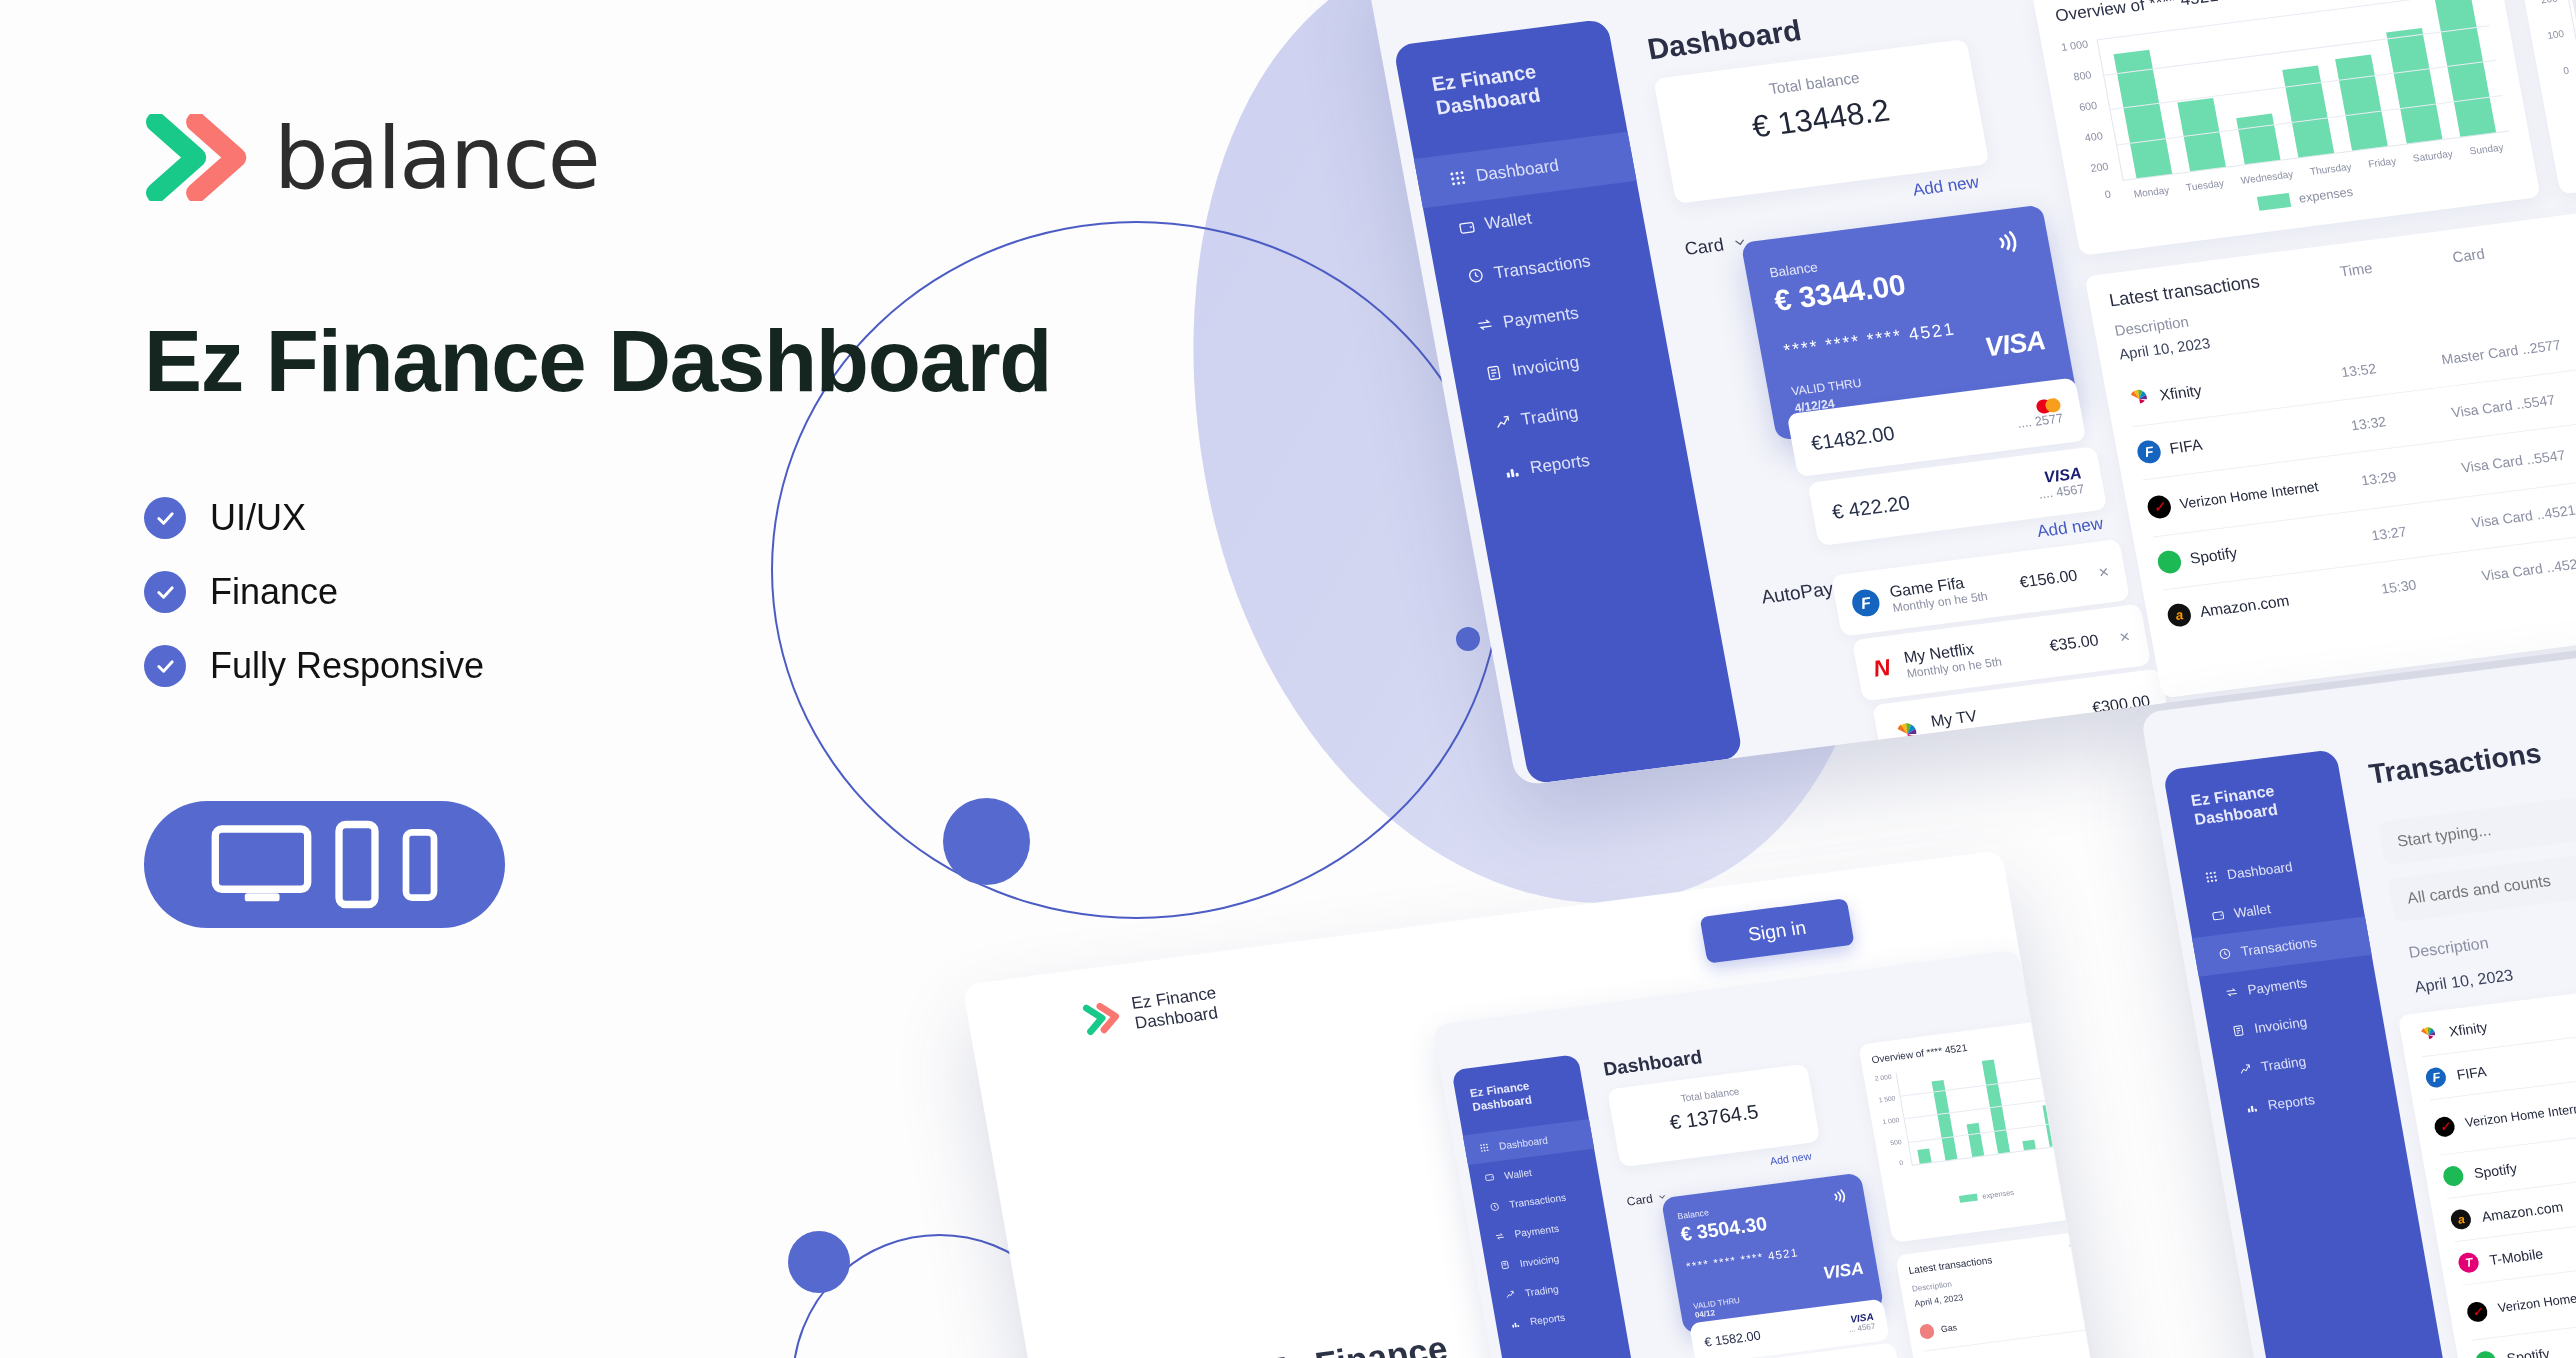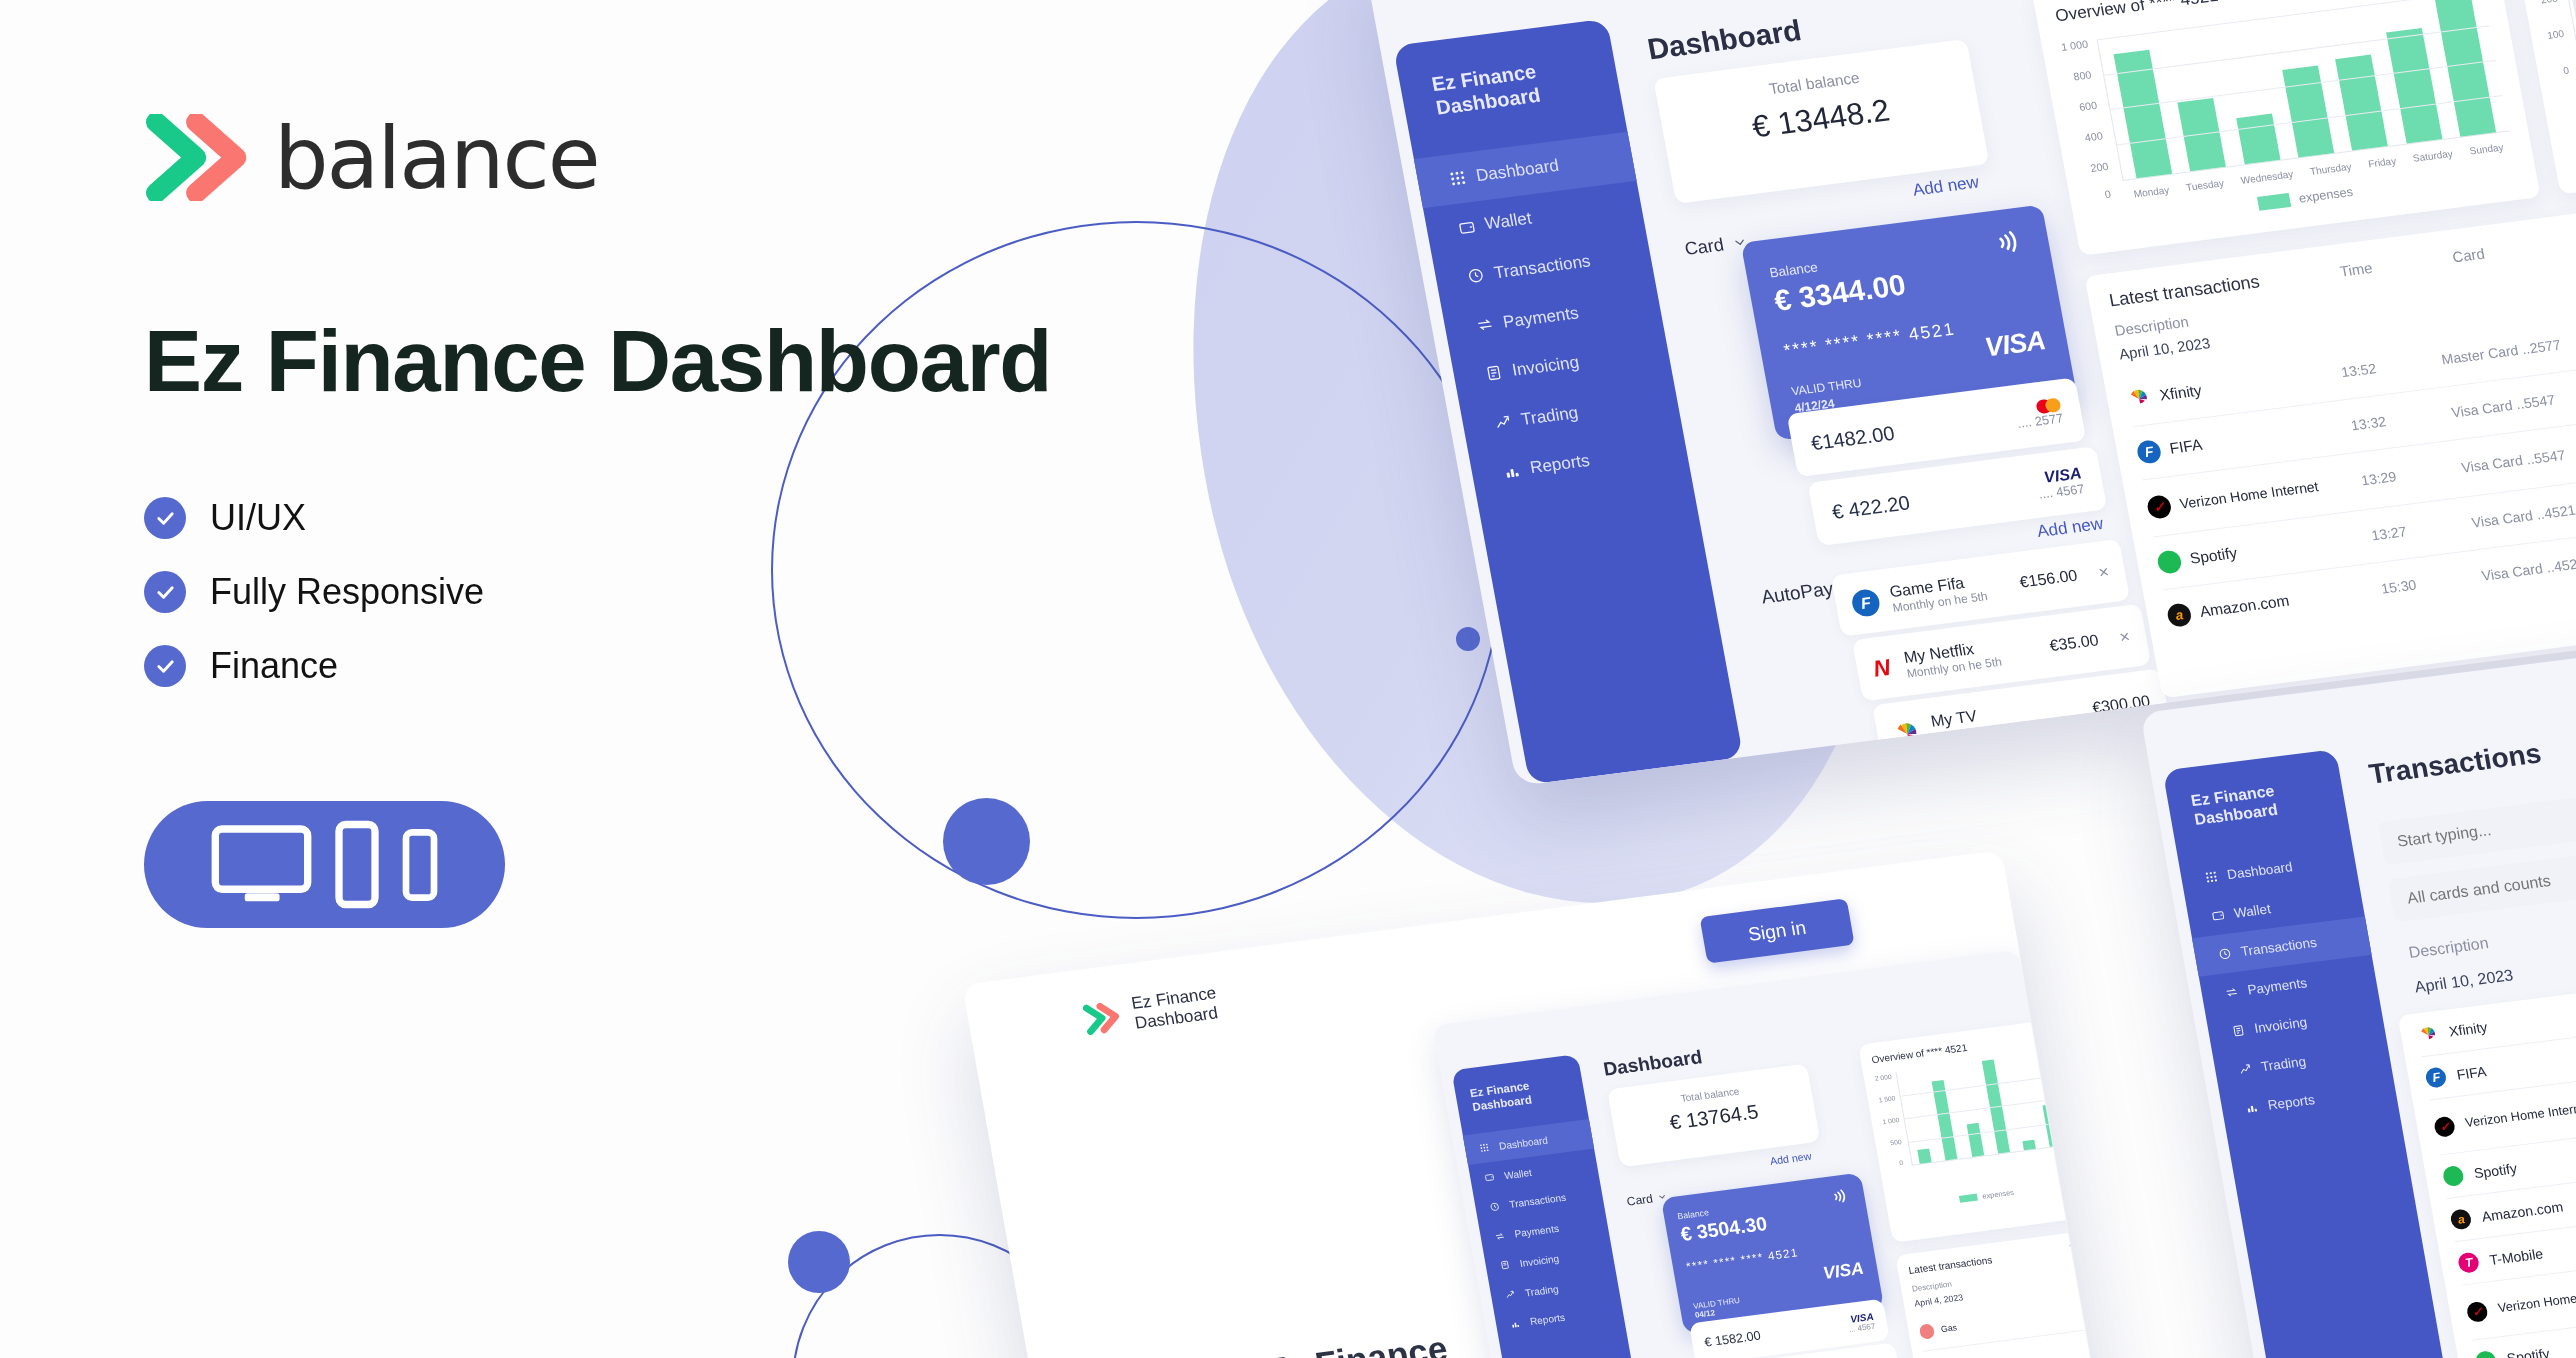--- a/index.html
+++ b/index.html
@@ -127,29 +127,29 @@
             </svg>
         </span>
         <span class="feature-label">UI/UX</span>
       </div>
       <div class="feature">
         <span class="check">
           <svg viewBox="0 0 24 24" fill="none" stroke="#fff" stroke-width="3" stroke-linecap="round" stroke-linejoin="round">
               <path d="M5 12l5 5 9-10"></path>
             </svg>
         </span>
-        <span class="feature-label">Fully Responsive</span>
+        <span class="feature-label">Finance</span>
       </div>
       <div class="feature">
         <span class="check">
           <svg viewBox="0 0 24 24" fill="none" stroke="#fff" stroke-width="3" stroke-linecap="round" stroke-linejoin="round">
               <path d="M5 12l5 5 9-10"></path>
             </svg>
         </span>
-        <span class="feature-label">Finance</span>
+        <span class="feature-label">Fully Responsive</span>
       </div>
     </div>
 
     <div class="devices">
       <svg width="101" height="79" viewBox="0 0 150 118">
         <rect x="6" y="6" width="138" height="90" rx="10" fill="none" stroke="#fff" stroke-width="11"></rect>
         <rect x="50" y="102" width="52" height="12" rx="4" fill="#fff"></rect>
       </svg>
       <svg width="44" height="89" viewBox="0 0 66 132">
         <rect x="6" y="6" width="54" height="120" rx="10" fill="none" stroke="#fff" stroke-width="11"></rect>

